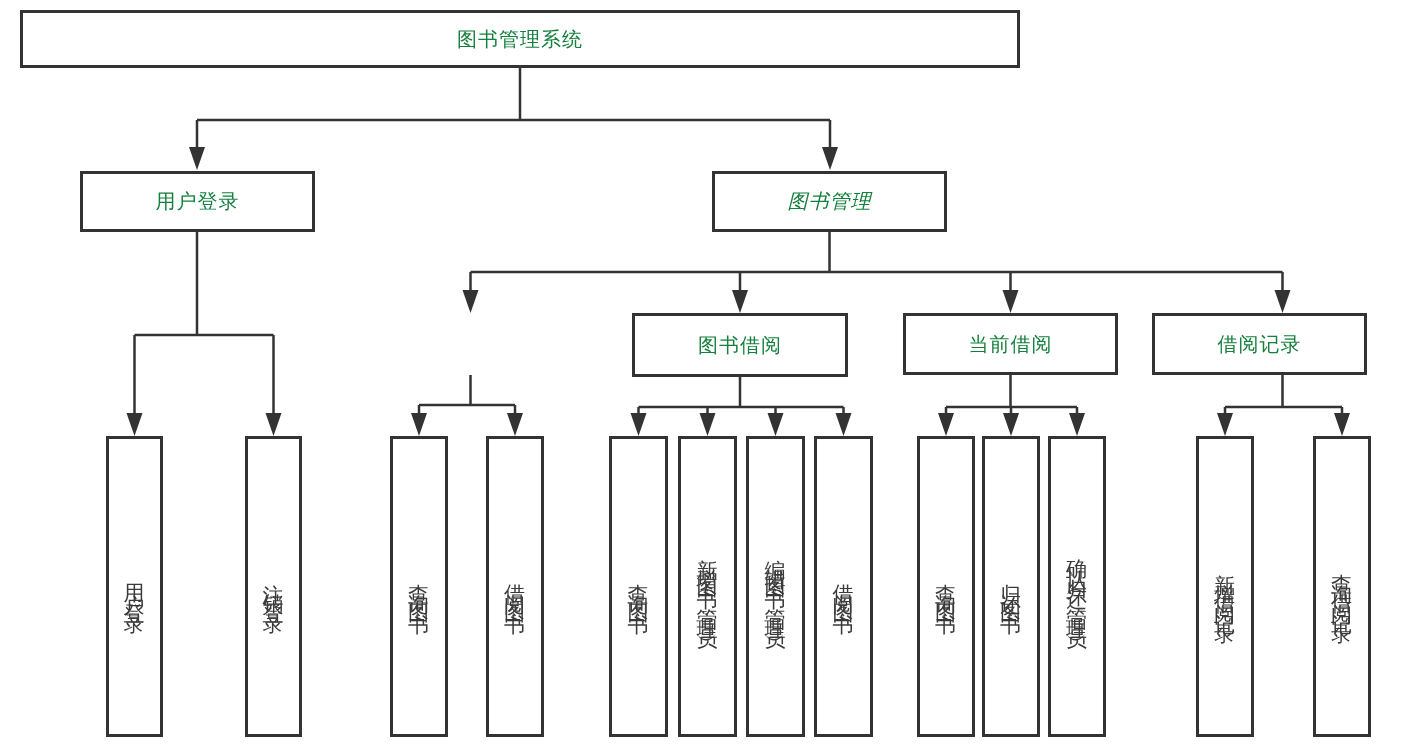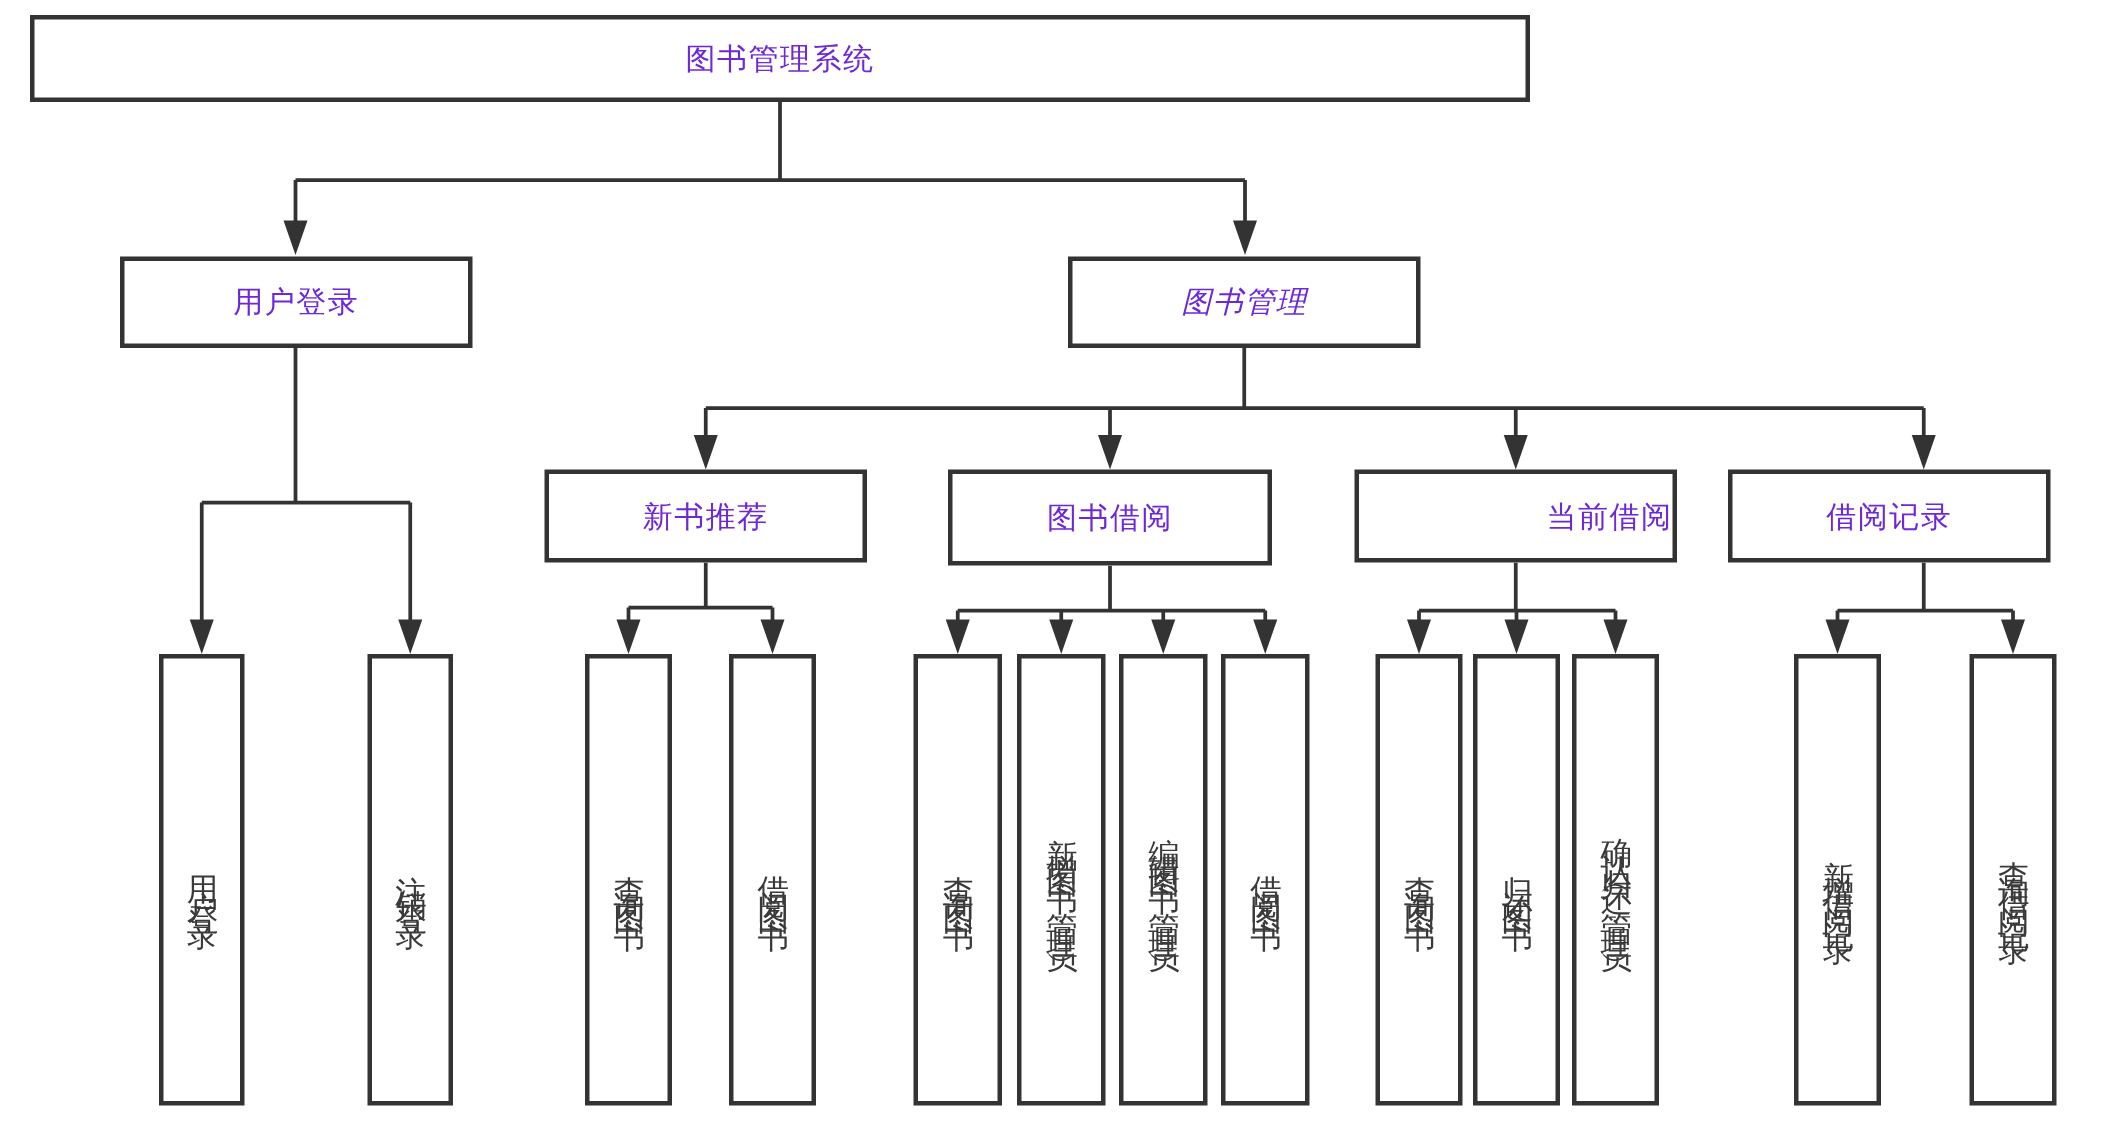--- a/index.html
+++ b/index.html
@@ -23,21 +23,21 @@
     box-sizing: border-box;
     border: 3px solid #333333;
     background: #ffffff;
     display: flex;
     align-items: center;
     justify-content: center;
   }
   .hlabel {
     font-size: 20px;
     letter-spacing: 1px;
-    color: #6d28d9;
+    color: #15803d;
     white-space: nowrap;
   }
   .vbox { width: 58px; top: 436px; height: 301px; }
   .vlabel {
     writing-mode: vertical-rl;
     text-orientation: mixed;
     font-size: 21px;
     letter-spacing: 10px;
     line-height: 1;
     color: #3a3a3a;
@@ -94,27 +94,24 @@
     <span class="hlabel">图书管理系统</span>
   </div>
 
   <div class="box" style="left:80px; top:171px; width:235px; height:61px;">
     <span class="hlabel">用户登录</span>
   </div>
   <div class="box" style="left:712px; top:171px; width:235px; height:61px;font-style:italic;">
     <span class="hlabel">图书管理</span>
   </div>
 
-  <div class="box" style="left:363px; top:313px; width:215px; height:62px;">
-    <span class="hlabel">新书推荐</span>
-  </div>
   <div class="box" style="left:632px; top:313px; width:216px; height:64px;">
     <span class="hlabel">图书借阅</span>
   </div>
-  <div class="box" style="left:903px; top:313px; width:215px; height:62px;justify-content:flex-end;">
+  <div class="box" style="left:903px; top:313px; width:215px; height:62px;">
     <span class="hlabel">当前借阅</span>
   </div>
   <div class="box" style="left:1112px; top:313px; width:215px; height:62px;margin-left:40px;">
     <span class="hlabel">借阅记录</span>
   </div>
 
   <div class="box vbox" style="left:106px; width:57px;">
     <span class="vlabel">用户登录</span>
   </div>
   <div class="box vbox" style="left:245px; width:57px;">

